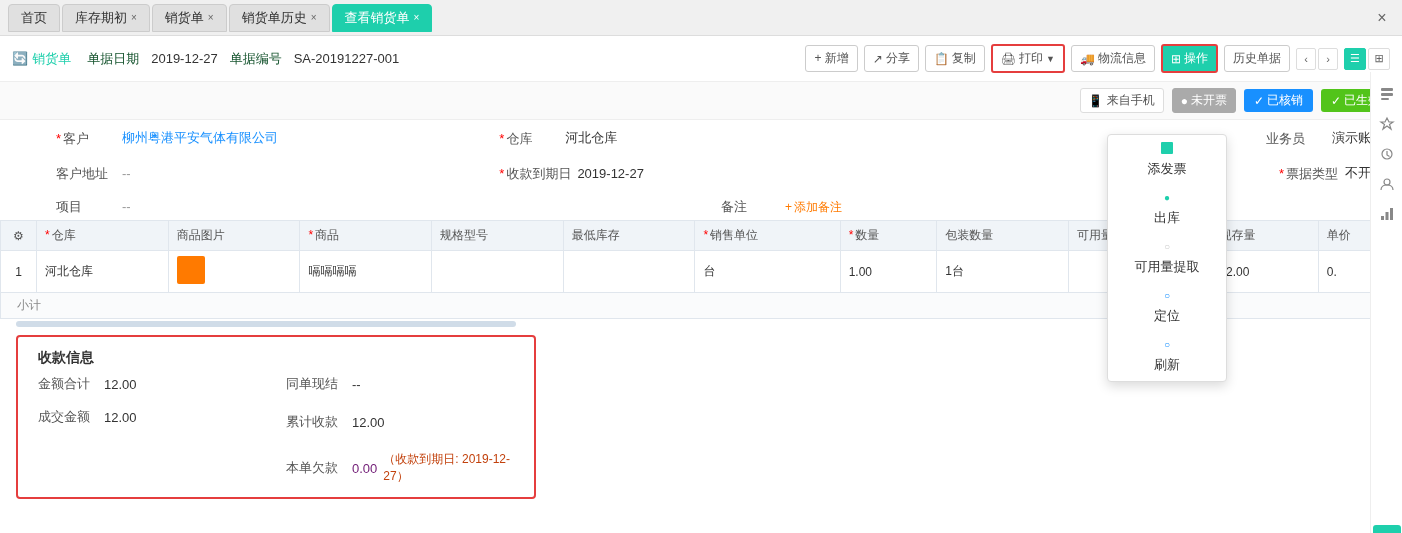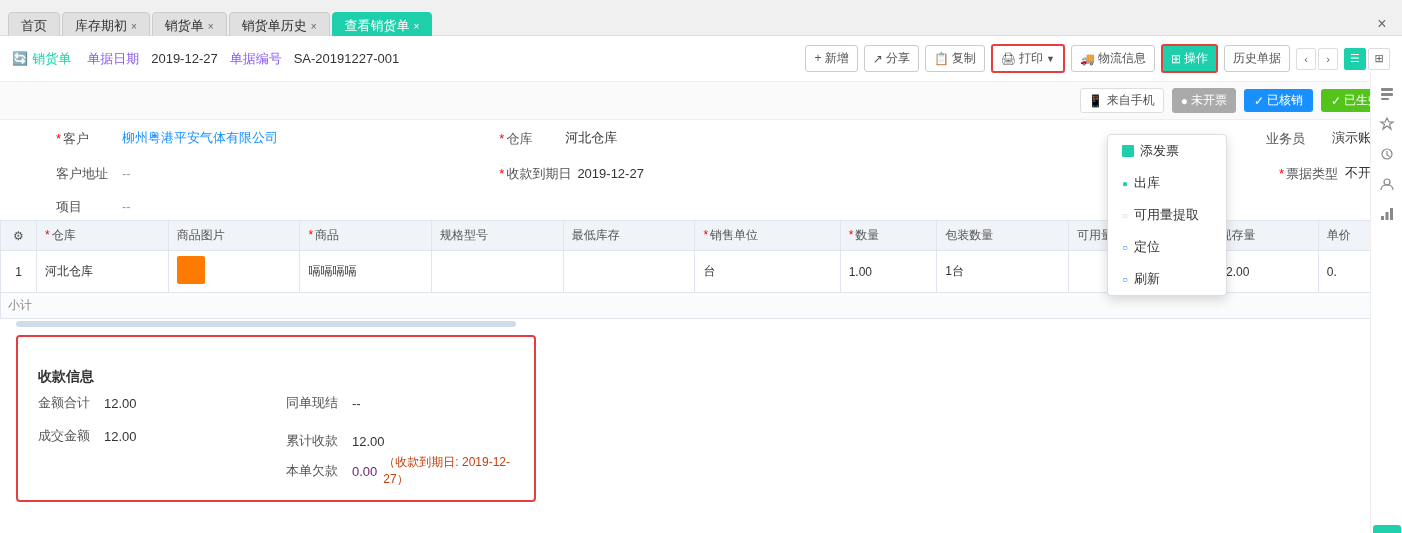--- a/index.html
+++ b/index.html
@@ -1,21 +1,21 @@
 <!DOCTYPE html>
 <html><head>
   <meta charset="utf-8">
   <style>
     * { box-sizing: border-box; margin: 0; padding: 0; }
     body { font-family: 'Microsoft YaHei', Arial, sans-serif; font-size: 13px; background: #f5f5f5; color: #333; }
 
     
     .tab-bar {
-      display: flex; background: #f0f0f0; border-bottom: 1px solid #ddd;
-      padding: 12px 8px; height: 36px; gap: 2px;
+      display: flex; align-items: center; background: #f0f0f0; border-bottom: 1px solid #ddd;
+      padding: 0 8px; height: 36px; gap: 2px;
     }
     .tab {
       display: flex; align-items: center; padding: 0 12px; height: 28px; border-radius: 4px 4px 0 0;
       cursor: pointer; font-size: 13px; gap: 4px; background: #e0e0e0; border: 1px solid #ccc;
     }
     .tab.active { background: #1ecfac; color: #fff; border-color: #1ecfac; }
     .tab .close-icon { font-size: 10px; color: #666; cursor: pointer; }
     .tab.active .close-icon { color: #fff; }
     .tab-spacer { flex: 1; }
     .tab-close-btn {
@@ -28,21 +28,21 @@
 
     
     .doc-header {
       display: flex; align-items: center; padding: 8px 12px; border-bottom: 1px solid #eee;
       gap: 16px;
     }
     .doc-type-badge {
       display: flex; align-items: center; gap: 4px; color: #1ecfac; font-size: 13px;
     }
     .doc-meta { display: flex; align-items: center; gap: 12px; font-size: 13px; color: #555; }
-    .doc-meta span { color: #8b5cf6; }
+    .doc-meta span { color: #14532d; }
     .doc-actions {
       margin-left: auto; display: flex; align-items: center; gap: 6px;
     }
     .action-btn {
       display: flex; align-items: center; gap: 3px; padding: 4px 8px; border: 1px solid #ccc;
       border-radius: 3px; cursor: pointer; font-size: 12px; background: #fff; color: #555;
     }
     .action-btn.active-op { background: #1ecfac; color: #fff; border-color: #1ecfac; }
 
     
@@ -87,37 +87,37 @@
     }
     .data-table tr.data-row td { background: #fff; }
     .data-table tr.subtotal-row td { background: #fafbfc; color: #888; }
     .product-img { width: 28px; height: 28px; background: #ff7a00; border-radius: 2px; display: inline-block; }
 
     
     .payment-info {
       border: 2px solid #e53e3e; border-radius: 4px; padding: 12px 20px;
       margin: 8px 16px; max-width: 520px; background: #fff;
     }
-    .payment-title { font-weight: bold; font-size: 14px; margin-bottom: 8px; margin-top: 19px; }
+    .payment-title { font-weight: bold; font-size: 14px; margin-bottom: 8px; }
     .payment-grid { display: grid; grid-template-columns: 1fr 1fr; gap: 4px 20px; }
     .payment-row { display: flex; align-items: center; gap: 6px; font-size: 13px; }
     .payment-key { color: #555; min-width: 60px; }
     .payment-val { color: #333; }
     .payment-val.red { color: #701a75; }
     .payment-val.blue { color: #c2410c; }
 
     
     .dropdown-menu {
       position: absolute; background: #fff; border: 1px solid #ddd; border-radius: 4px;
       box-shadow: 0 4px 12px rgba(0,0,0,0.15); z-index: 100; min-width: 120px;
       top: 100px; right: 240px;
     }
     .dropdown-item {
       display: flex; align-items: center; gap: 6px; padding: 7px 14px;
-      cursor: pointer; font-size: 13px; color: #333;
+      cursor: pointer; font-size: 13px; color: #333; flex-direction: column;
     }
     .dropdown-item .dot { font-size: 10px; }
     .dropdown-item .dot.teal { color: #1ecfac; }
     .dropdown-item .dot.blue { color: #1890ff; }
     .dropdown-item .dot.gray { color: #ccc; }
     .dropdown-item .square-icon { width: 12px; height: 12px; background: #1ecfac; border-radius: 1px; display: inline-block; }
 
     
     .right-sidebar {
       position: absolute; right: 0; top: 0; width: 32px; background: #fff;
@@ -278,20 +278,27 @@
         <div class="form-field" style="justify-content:flex-end;">
           <span class="form-label required">票据类型</span>
           <span class="form-value">不开票</span>
         </div>
       </div>
 
       <div class="form-row" style="margin-top:6px;">
         <div class="form-field">
           <span class="form-label">项目</span>
           <span class="form-value dashed">--</span>
+        </div>
+        <div class="form-field">
+          <span class="form-label">备注</span>
+          <span class="add-note-btn">
+            <span>+</span>
+            <span>添加备注</span>
+          </span>
         </div>
       </div>
     </div>
 
     <div class="table-section">
       <div class="table-wrapper">
         <table class="data-table">
           <thead>
             <tr>
               <th style="width:36px; text-align:center;">
@@ -321,21 +328,21 @@
               <td></td>
               <td></td>
               <td>台</td>
               <td>1.00</td>
               <td>1台</td>
               <td></td>
               <td>12.00</td>
               <td>0.</td>
             </tr>
             <tr class="subtotal-row">
-              <td colspan="12" style="padding:4px 7px; color:#888;">小计</td>
+              <td colspan="12" style="padding:4px 16px; color:#888;">小计</td>
             </tr>
           </tbody>
         </table>
 
         <div style="height:6px; background:#d0dce8; border-radius:3px; margin:2px 0 0 0; width:500px; margin-left:16px;"></div>
       </div>
     </div>
 
     <div class="payment-info">
       <div class="payment-title">收款信息</div>
@@ -352,21 +359,21 @@
         </div>
         <div>
           <div class="payment-row">
             <span class="payment-key">同单现结</span>
             <span class="payment-val">--</span>
           </div>
           <div class="payment-row" style="margin-top:20px;">
             <span class="payment-key">累计收款</span>
             <span class="payment-val">12.00</span>
           </div>
-          <div class="payment-row" style="margin-top:4px;">
+          <div class="payment-row" style="margin-top:20px;">
             <span class="payment-key">本单欠款</span>
             <span class="payment-val red">0.00</span>
             <span class="payment-val blue" style="font-size:12px;">（收款到期日: 2019-12-27）</span>
           </div>
         </div>
       </div>
     </div>
 
     <div class="dropdown-menu" style="top:98px; right:175px;">
       <div class="dropdown-item">

